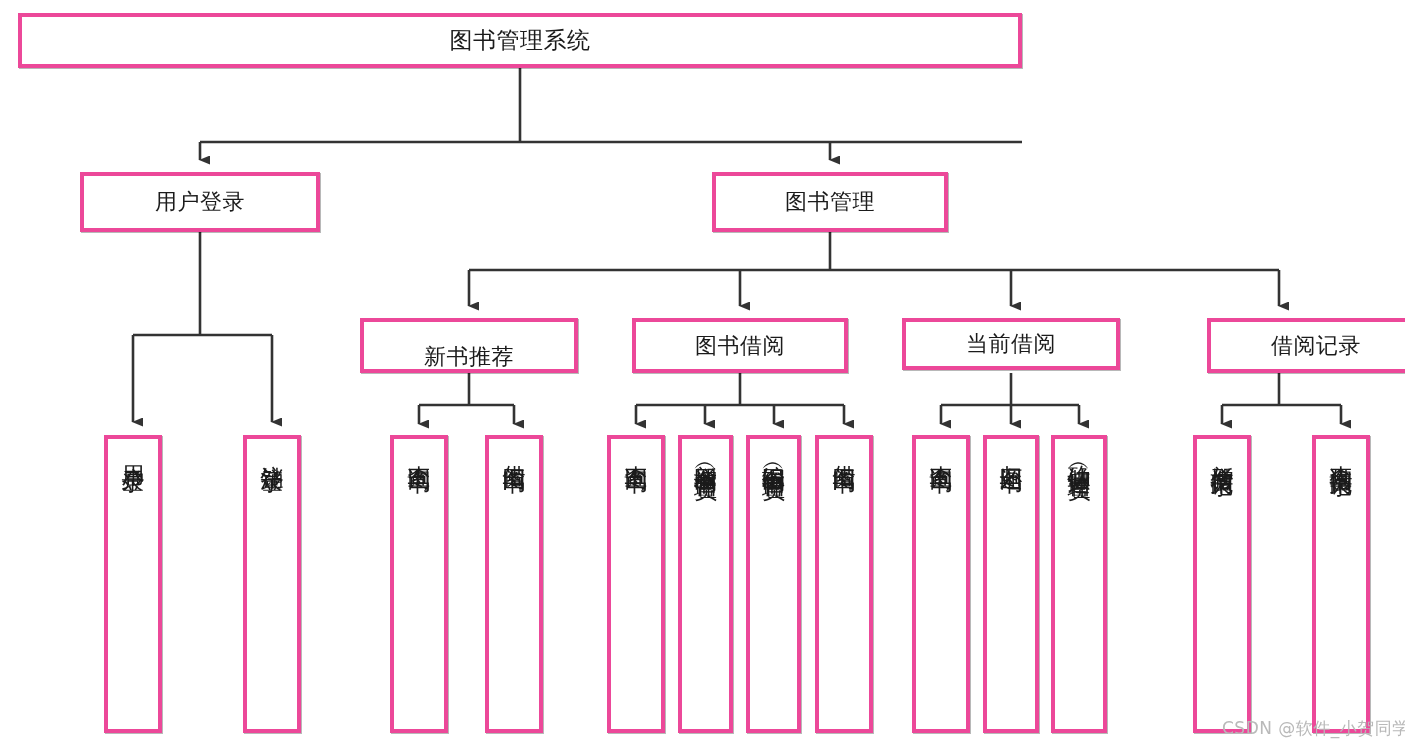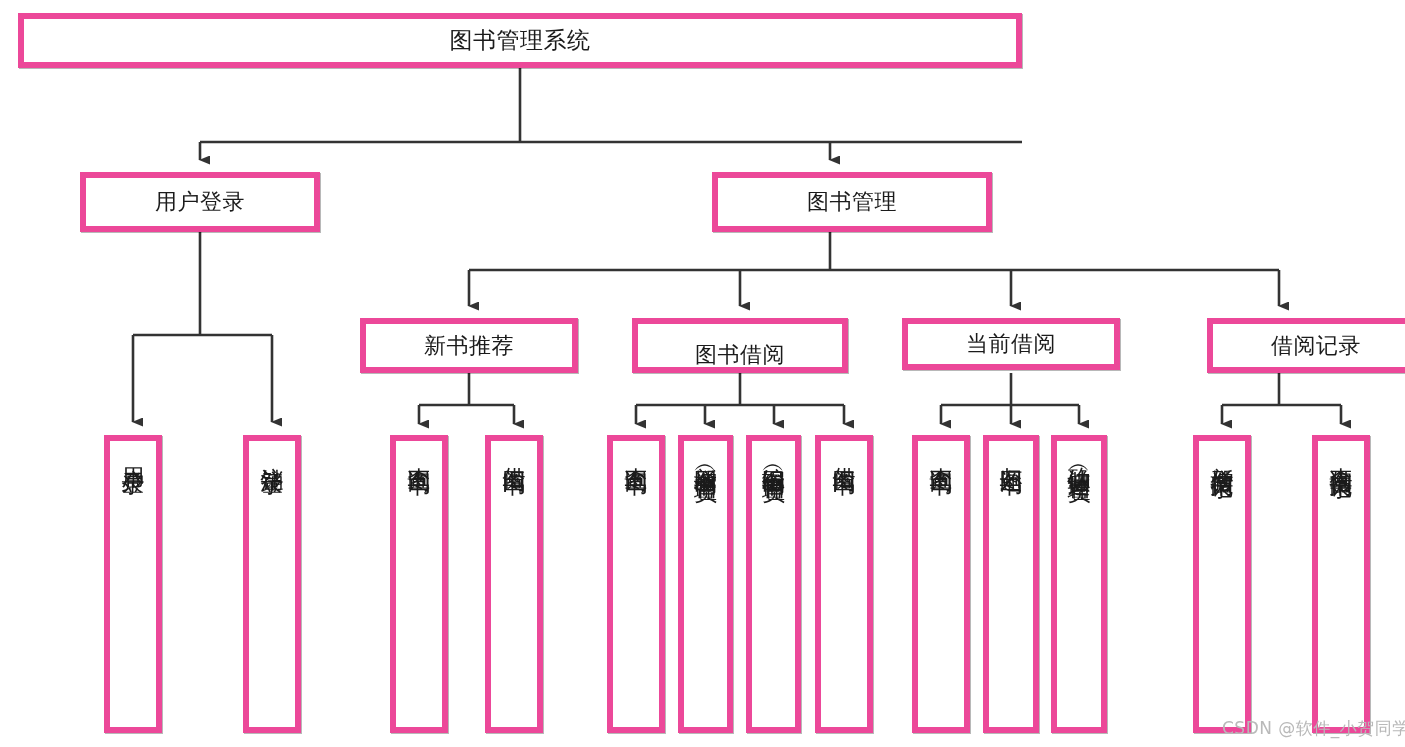--- a/index.html
+++ b/index.html
@@ -21,21 +21,21 @@
     position: absolute;
     left: 0;
     top: 0;
     width: 1405px;
     height: 747px;
     pointer-events: none;
   }
   .node {
     position: absolute;
     box-sizing: border-box;
-    border: 6px solid #ec4899;
+    border: 4px solid #ec4899;
     background: #ffffff;
     display: flex;
     align-items: center;
     justify-content: center;
     color: #1b1b1b;
     box-shadow: 1px 1px 0 rgba(0,0,0,0.28);
   }
   .node .label {
     display: block;
     text-align: center;
@@ -122,28 +122,28 @@
     </g>
   </svg>
 
   <div class="node horiz" id="root-node" style="left:18px; top:13px; width:1004px; height:55px;">
     <span class="label">图书管理系统</span>
   </div>
 
   <div class="node horiz" style="left:80px; top:172px; width:240px; height:60px;">
     <span class="label">用户登录</span>
   </div>
-  <div class="node horiz" style="left:712px; top:172px; width:280px; height:60px;">
+  <div class="node horiz" style="left:712px; top:172px; width:236px; height:60px;">
     <span class="label">图书管理</span>
   </div>
 
-  <div class="node horiz" style="left:360px; top:318px; width:218px; height:55px;">
+  <div class="node horiz" style="left:360px; top:318px; width:218px; height:55px;align-items:flex-end;">
     <span class="label">新书推荐</span>
   </div>
-  <div class="node horiz" style="left:632px; top:318px; width:216px; height:55px;align-items:flex-end;">
+  <div class="node horiz" style="left:632px; top:318px; width:216px; height:55px;">
     <span class="label">图书借阅</span>
   </div>
   <div class="node horiz" style="left:902px; top:318px; width:218px; height:52px;">
     <span class="label">当前借阅</span>
   </div>
   <div class="node horiz" style="left:1170px; top:318px; width:218px; height:55px;margin-left:37px;">
     <span class="label">借阅记录</span>
   </div>
 
   <div class="node vert" style="left:104px; top:435px; width:58px; height:298px;">

